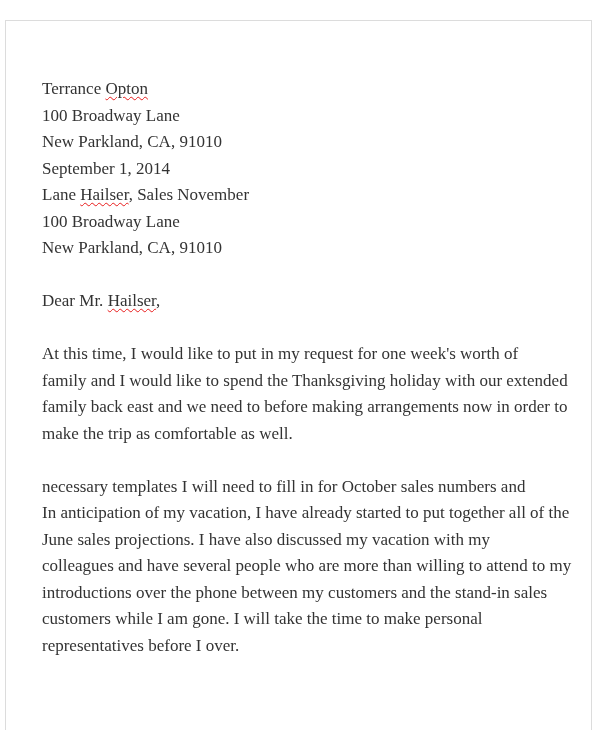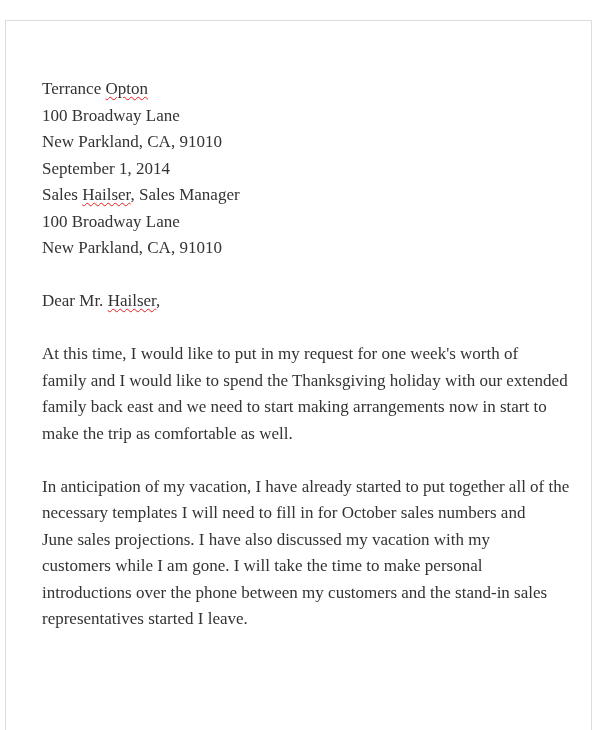--- a/index.html
+++ b/index.html
@@ -52,39 +52,40 @@
 <body>
 
 <div class="page">
   <div class="content">
 
     <div class="block">
       <div class="line"><span>Terrance </span><span class="misspell">Opton</span><span></span></div>
       <div class="line">100 Broadway Lane</div>
       <div class="line">New Parkland, CA, 91010</div>
       <div class="line">September 1, 2014</div>
-      <div class="line"><span>Sales </span><span class="misspell">Hailser</span><span>, Sales Manager</span></div>
+      <div class="line"><span>Lane </span><span class="misspell">Hailser</span><span>, Sales November</span></div>
       <div class="line">100 Broadway Lane</div>
       <div class="line">New Parkland, CA, 91010</div>
     </div>
 
     <div class="block">
       <div class="line"><span>Dear Mr. </span><span class="misspell">Hailser</span><span>,</span></div>
     </div>
 
     <div class="block">
       <div class="line">At this time, I would like to put in my request for one week's worth of</div>
       <div class="line">family and I would like to spend the Thanksgiving holiday with our extended</div>
-      <div class="line">family back east and we need to start making arrangements now in start to</div>
+      <div class="line">family back east and we need to before making arrangements now in order to</div>
       <div class="line">make the trip as comfortable as well.</div>
     </div>
 
     <div class="block">
+      <div class="line">necessary templates I will need to fill in for October sales numbers and</div>
       <div class="line">In anticipation of my vacation, I have already started to put together all of the</div>
-      <div class="line">necessary templates I will need to fill in for October sales numbers and</div>
       <div class="line">June sales projections. I have also discussed my vacation with my</div>
+      <div class="line">colleagues and have several people who are more than willing to attend to my</div>
+      <div class="line">introductions over the phone between my customers and the stand-in sales</div>
       <div class="line">customers while I am gone. I will take the time to make personal</div>
-      <div class="line">introductions over the phone between my customers and the stand-in sales</div>
-      <div class="line">representatives started I leave.</div>
+      <div class="line">representatives before I over.</div>
     </div>
 
   </div>
 </div>
 
 </body></html>

